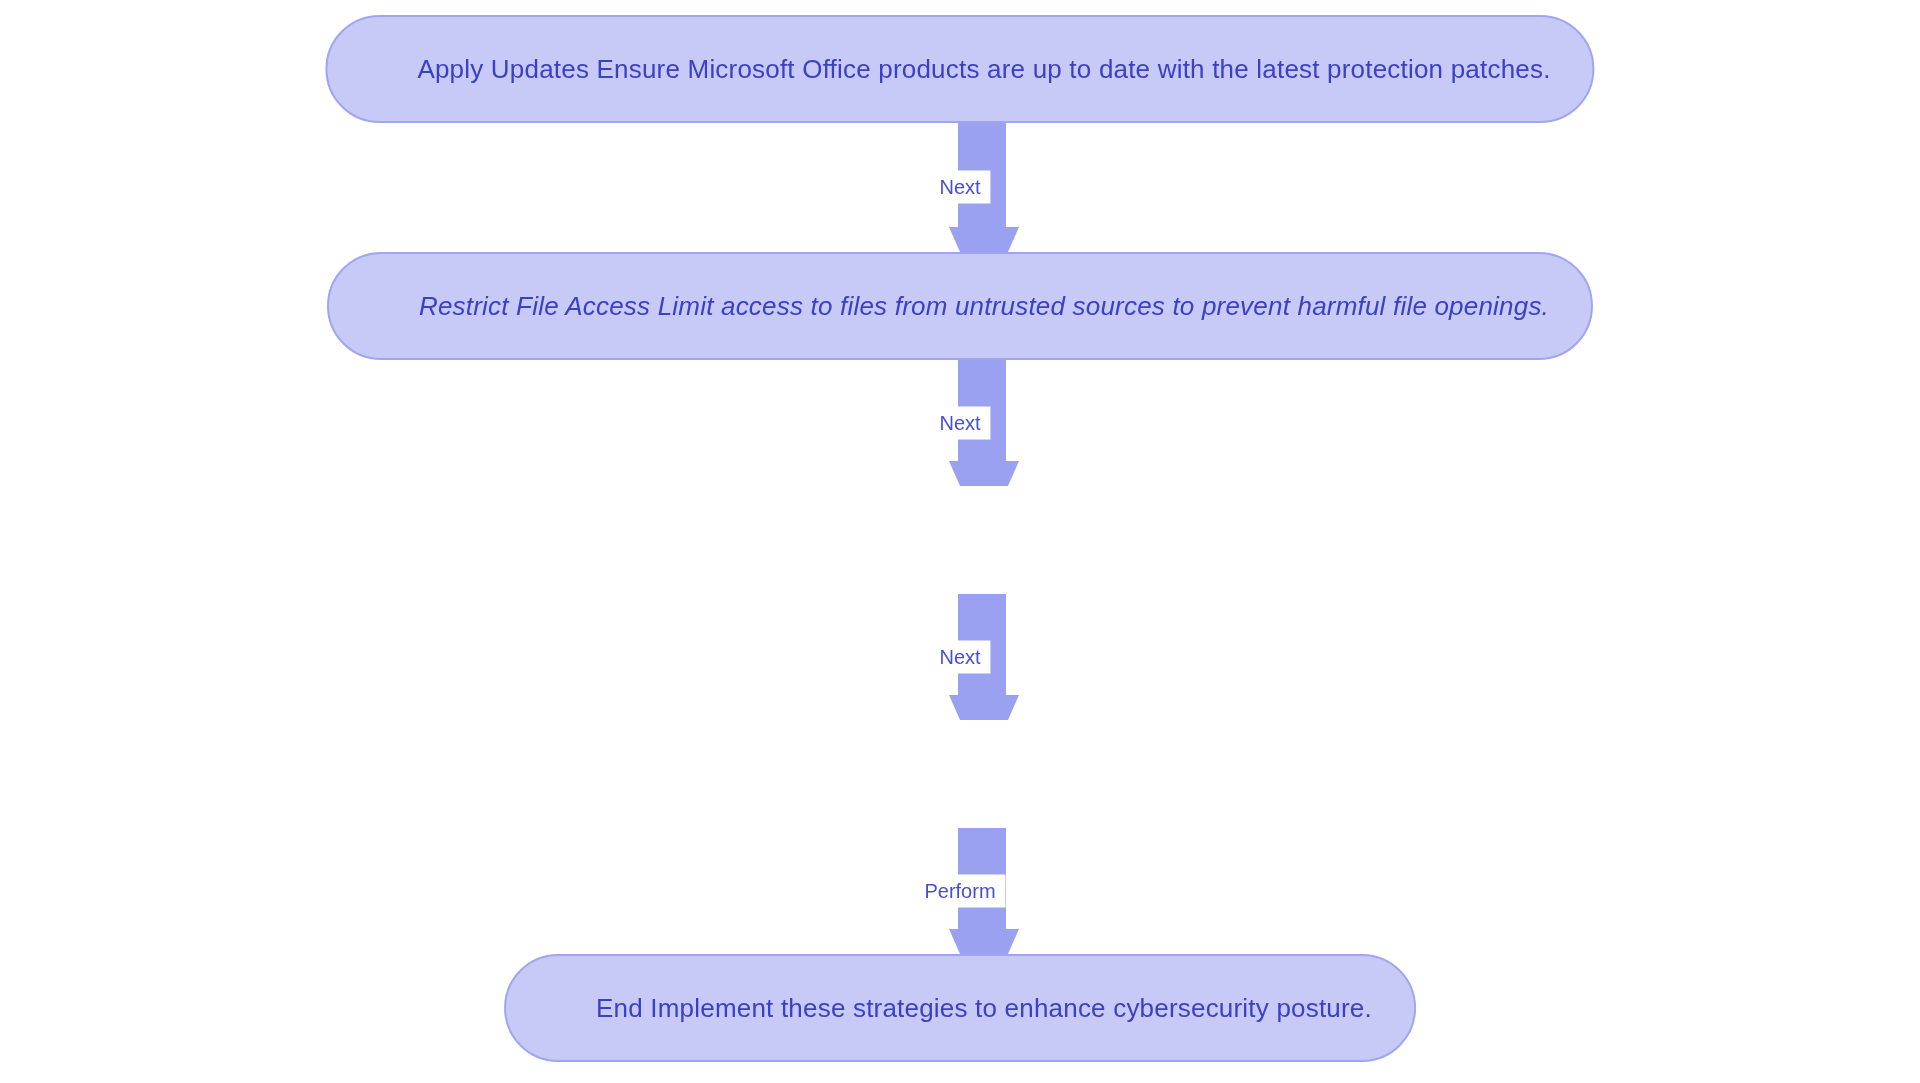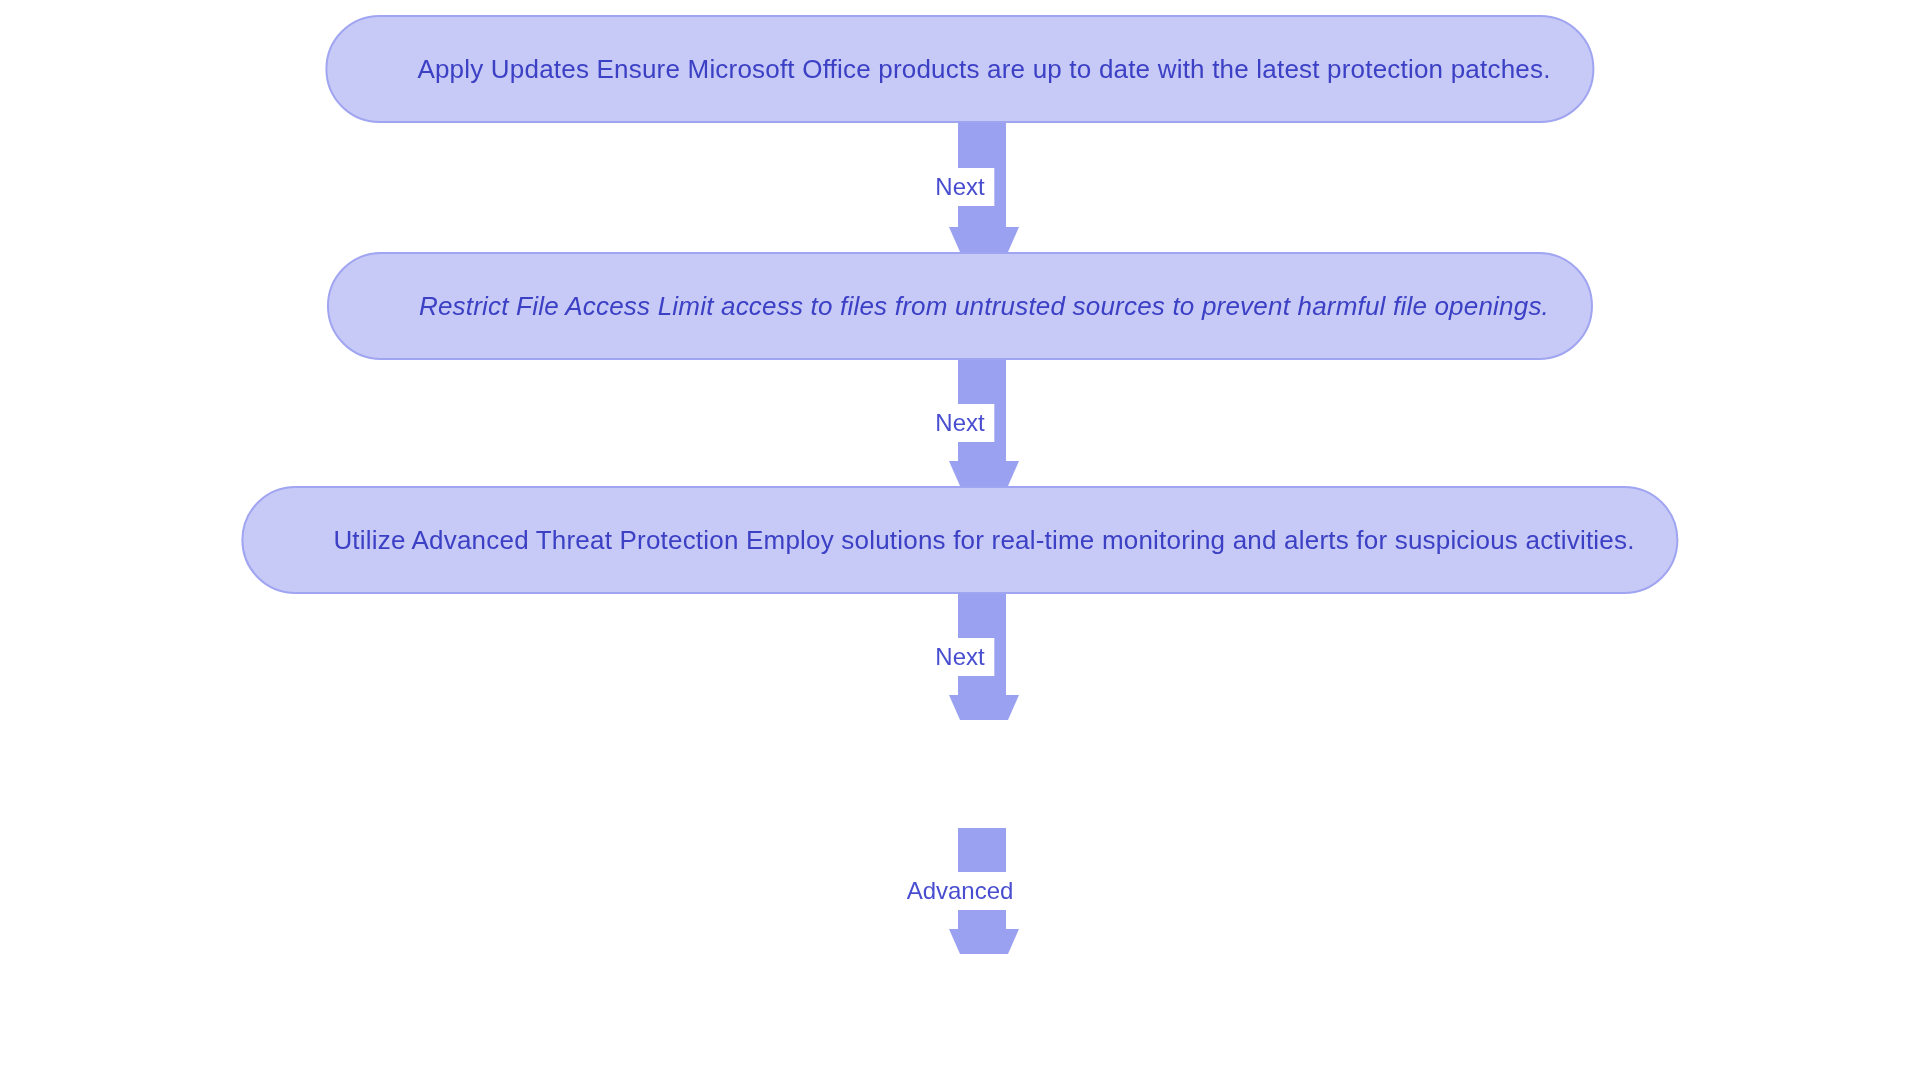--- a/index.html
+++ b/index.html
@@ -72,21 +72,21 @@
   .arrowhead-3 { top: 695px; }
   .arrowhead-4 { top: 929px; }
 
   .edge-label {
     position: absolute;
     left: 50%;
     transform: translate(-50%, -50%);
     background: var(--page-bg);
     padding: 5px 10px;
     color: var(--edge-label-text);
-    font-size: 24px;
+    font-size: 20px;
     white-space: nowrap;
   }
   .edge-label-1 { top: 187px; }
   .edge-label-2 { top: 423px; }
   .edge-label-3 { top: 657px; }
   .edge-label-4 { top: 891px; }
 </style>
 </head>
 <body>
 
@@ -101,27 +101,27 @@
   <div class="edge-label edge-label-1">Next</div>
 
   <div class="node node-2">
     <span>Restrict File Access Limit access to files from untrusted sources to prevent harmful file openings.</span>
   </div>
 
   <div class="edge-line edge-line-2"></div>
   <div class="arrowhead arrowhead-2"></div>
   <div class="edge-label edge-label-2">Next</div>
 
-  <div class="node node-3">
-    <span>Utilize Advanced Threat Protection Employ solutions for real-time monitoring and alerts for suspicious activities.</span>
-  </div>
 
   <div class="edge-line edge-line-3"></div>
   <div class="arrowhead arrowhead-3"></div>
   <div class="edge-label edge-label-3">Next</div>
 
 
   <div class="edge-line edge-line-4"></div>
   <div class="arrowhead arrowhead-4"></div>
-  <div class="edge-label edge-label-4">Advanced</div>
+  <div class="edge-label edge-label-4">Perform</div>
 
+  <div class="node node-5">
+    <span>End Implement these strategies to enhance cybersecurity posture.</span>
+  </div>
 
 </div>
 
 </body></html>

